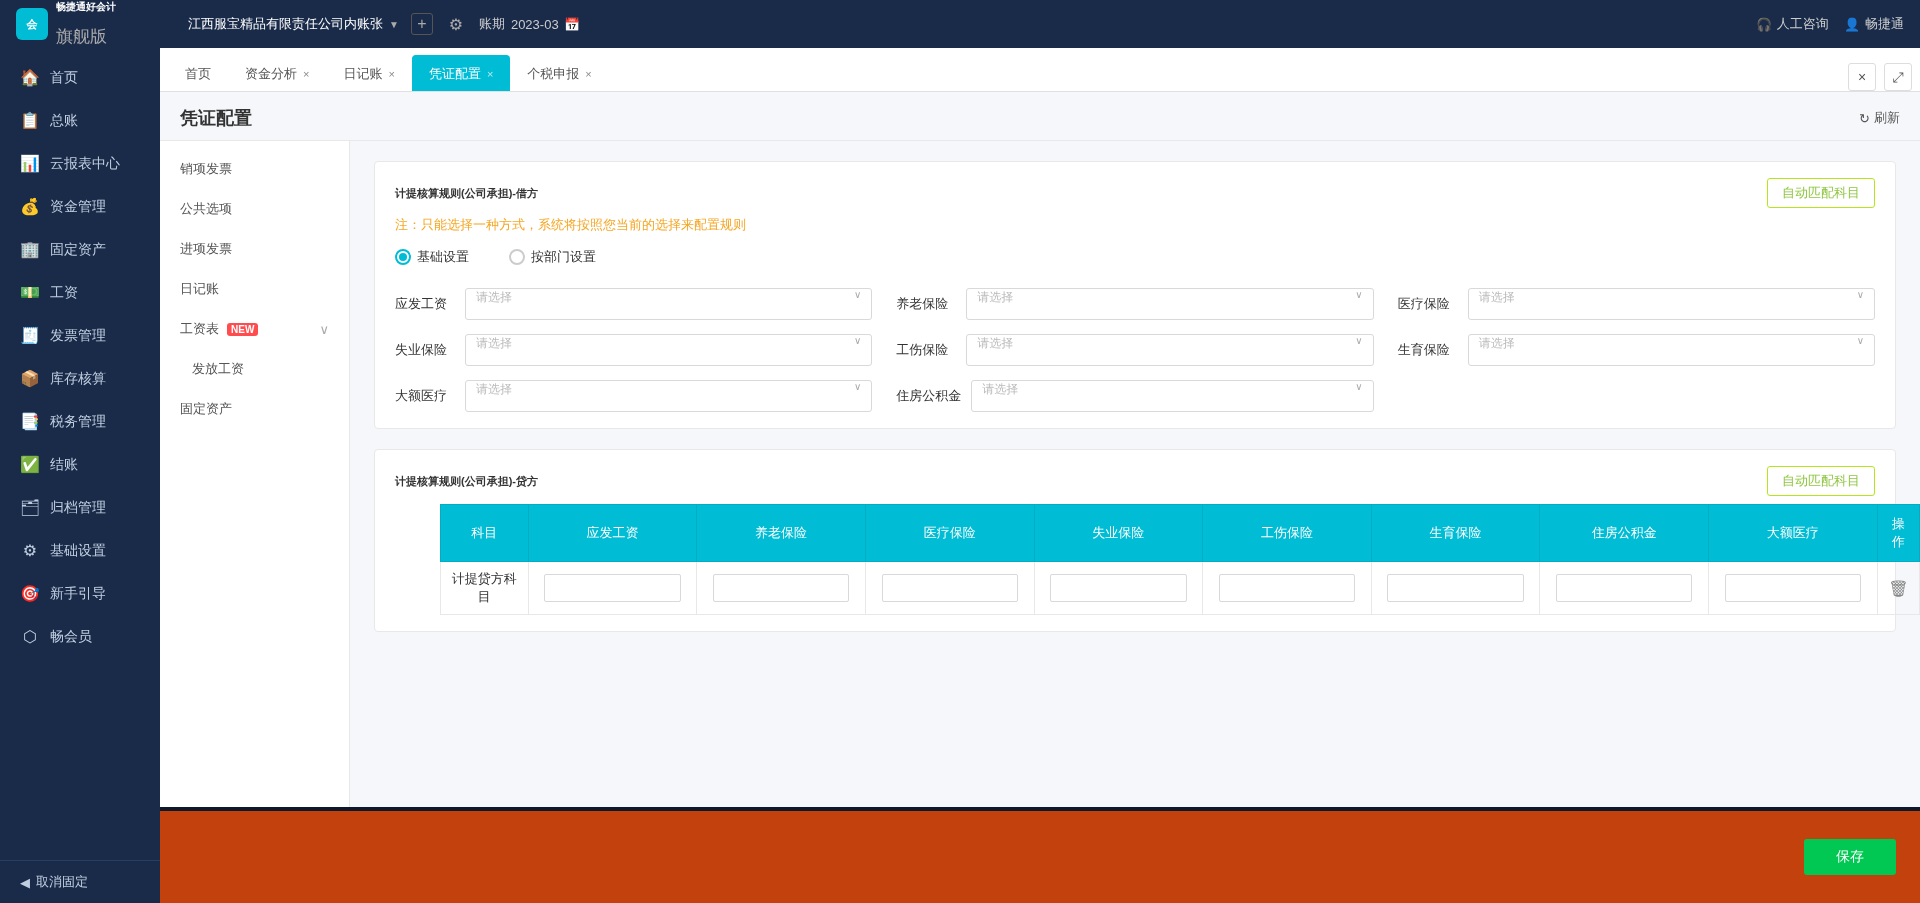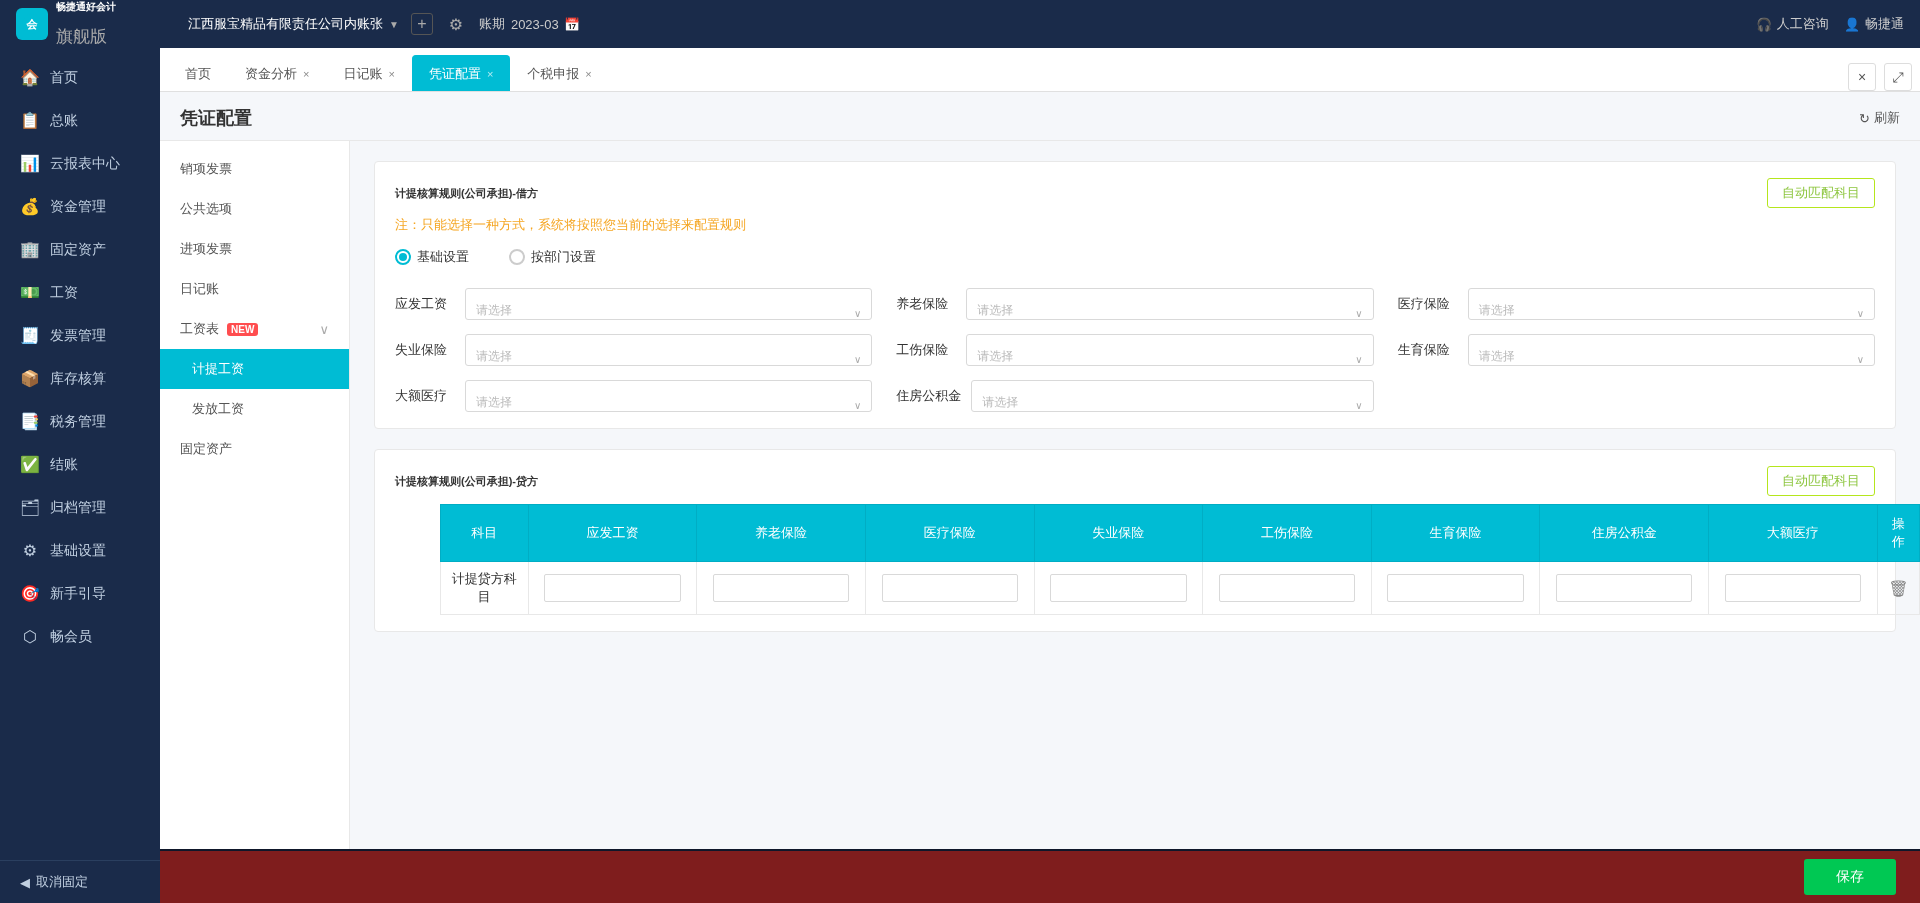--- a/index.html
+++ b/index.html
@@ -297,21 +297,21 @@
       font-size: 13px;
       color: #333;
       white-space: nowrap;
       min-width: 60px;
     }
     .field-select {
       flex: 1;
       height: 32px;
       border: 1px solid #d9d9d9;
       border-radius: 3px;
-      display: flex; align-items: flex-end; justify-content: space-between;
+      display: flex; align-items: flex-start; justify-content: space-between;
       padding: 0 10px;
       cursor: pointer;
       background: #fff;
     }
     .field-select-placeholder { color: #bbb; font-size: 12px; }
     .field-select-arrow { color: #aaa; font-size: 10px; }
 
     
     .table-wrapper {
       padding: 0 20px 16px;
@@ -349,23 +349,23 @@
       outline: none;
     }
     .delete-icon-btn {
       cursor: pointer;
       color: #888;
       font-size: 16px;
     }
 
     
     .bottom-bar {
-      padding: 8px 24px;
-      background: #7f1d1d;
-      border-top: 2px solid #0f172a;
+      padding: 28px 24px;
+      background: #c2410c;
+      border-top: 4px solid #0f172a;
       display: flex;
       justify-content: flex-end;
       flex-shrink: 0;
     }
     .save-btn {
       background: #00c853;
       color: white;
       border: none;
       padding: 9px 32px;
       font-size: 14px;
@@ -536,23 +536,20 @@
           <div class="left-nav-item">
             <span>进项发票</span>
           </div>
           <div class="left-nav-item">
             <span>日记账</span>
           </div>
           <div class="left-nav-item" style="justify-content: flex-start; gap: 8px;">
             <span>工资表</span>
             <span class="new-badge">NEW</span>
             <span style="margin-left:auto; color:#aaa;">∨</span>
-          </div>
-          <div class="left-nav-item sub-item active">
-            <span>计提工资</span>
           </div>
           <div class="left-nav-item sub-item">
             <span>发放工资</span>
           </div>
           <div class="left-nav-item">
             <span>固定资产</span>
           </div>
         </div>
 
         <div class="main-form">

